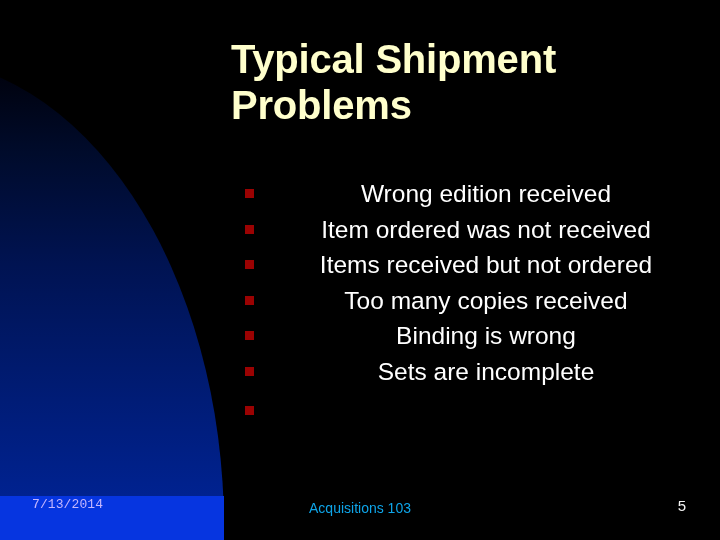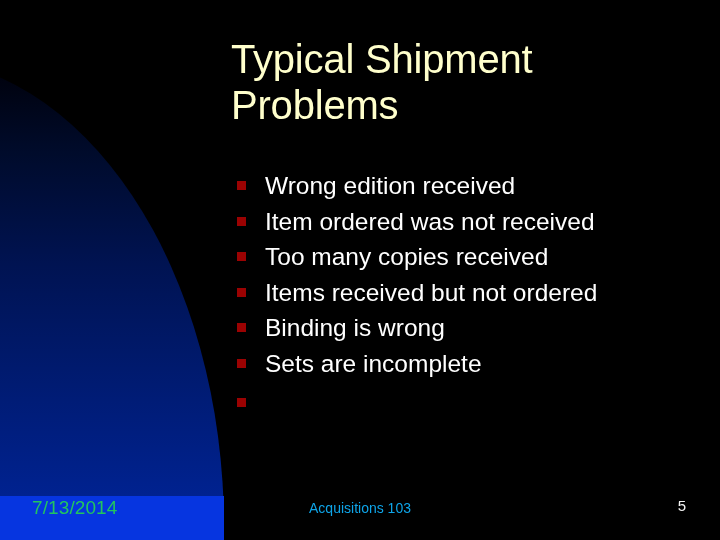--- a/index.html
+++ b/index.html
@@ -50,35 +50,36 @@
   }
 
   
   #title {
     position: absolute;
     left: 231px;
     top: 36px;
     width: 460px;
     color: #ffffcc;
     font-size: 40px;
-    font-weight: normal;
+    font-weight: bold;
     line-height: 46px;
     letter-spacing: -0.2px;
     white-space: pre-line;
   }
 
   
   #bullets {
     position: absolute;
     left: 228px;
     top: 160px;
     width: 455px;
-    margin: 8px;
+    margin: 16px;
     padding: 0;
     list-style: none;
+    text-align: center;
   }
   #bullets li {
     position: relative;
     color: #ffffff;
     font-size: 24.5px;
     line-height: 35px;
     padding-left: 29px;
     margin: 0 0 0.5px 0;
   }
   #bullets li .sq {
@@ -93,23 +94,24 @@
   #bullets li.wrap {
     line-height: 31px;
     margin-top: 4px;
   }
 
   
   #footer-date {
     position: absolute;
     left: 32px;
     top: 497px;
-    color: #22c55e;
-    font-size: 19px;
+    color: #c4b5fd;
+    font-size: 13px;
     letter-spacing: 0.1px;
+    font-family: Liberation Mono, monospace;
   }
   #footer-center {
     position: absolute;
     left: 0;
     right: 0;
     top: 500px;
     text-align: center;
     color: #0ea5e9;
     font-size: 14px;
   }
@@ -135,25 +137,25 @@
     <li>
       <span class="sq"></span>
       <span>Wrong edition received</span>
     </li>
     <li>
       <span class="sq"></span>
       <span>Item ordered was not received</span>
     </li>
     <li>
       <span class="sq"></span>
-      <span>Too many copies received</span>
+      <span>Items received but not ordered</span>
     </li>
     <li>
       <span class="sq"></span>
-      <span>Items received but not ordered</span>
+      <span>Too many copies received</span>
     </li>
     <li>
       <span class="sq"></span>
       <span>Binding is wrong</span>
     </li>
     <li>
       <span class="sq"></span>
       <span>Sets are incomplete</span>
     </li>
     <li class="wrap">

